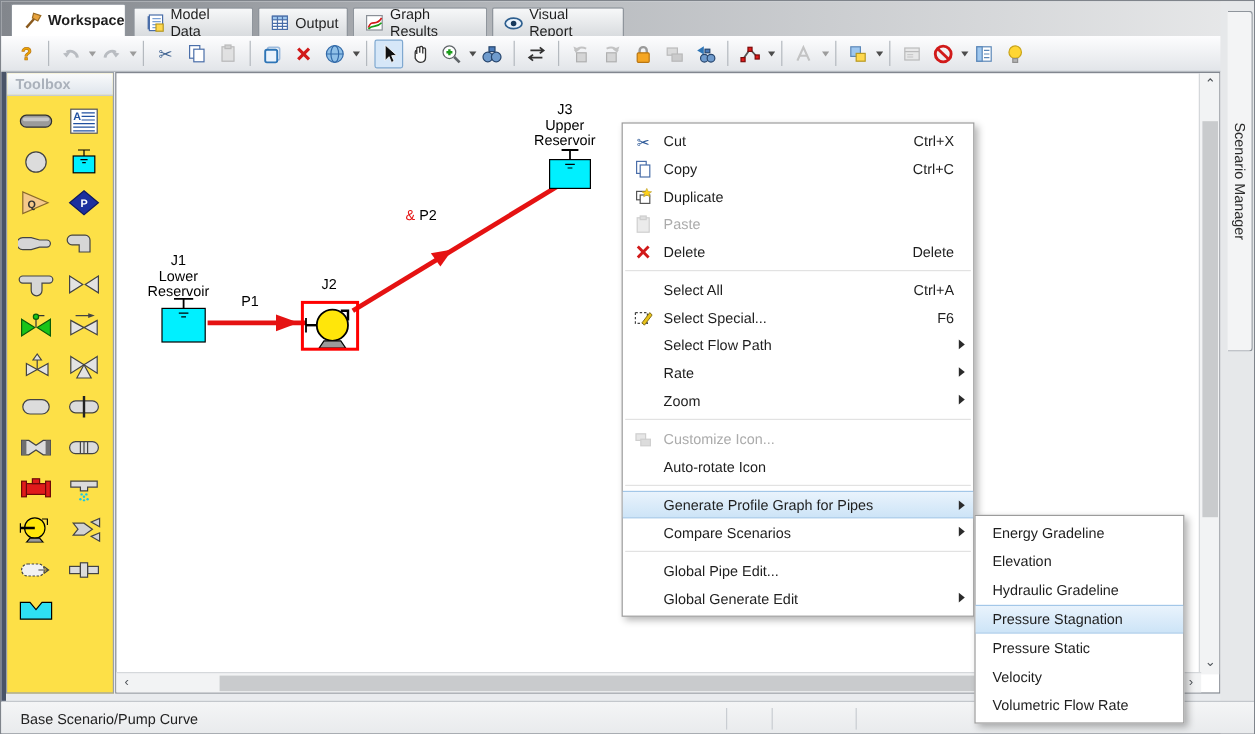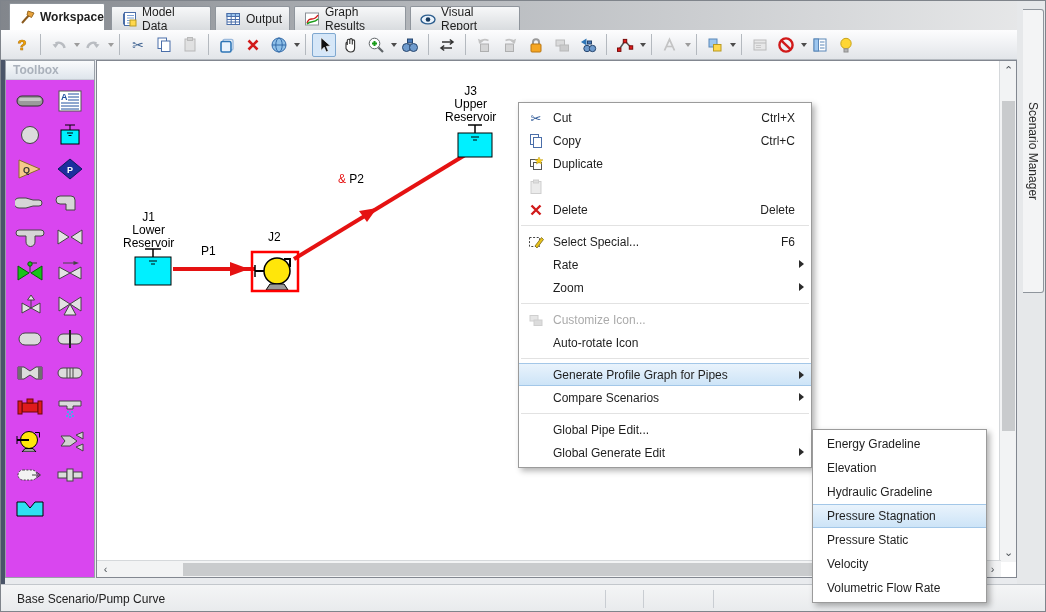--- a/index.html
+++ b/index.html
@@ -22,21 +22,21 @@
   .tbtn{height:24px;min-width:24px;display:flex;align-items:center;justify-content:center;
     border-radius:2px;margin:0 1px;}
   .tbtn.pressed{background:#d6e7f8;border:1px solid #7fa8d0;}
   .tsep{width:1px;height:21px;background:#b4b9bf;margin:0 5px;flex:0 0 1px;}
   .tcaret{width:0;height:0;border-top:4px solid #4c4c4c;border-left:3.5px solid transparent;
     border-right:3.5px solid transparent;margin-left:2px;}
   .tcaret.dim{border-top-color:#9c9c9c;}
   
   #leftedge{position:absolute;left:0;top:59px;width:4px;height:525px;background:#4a5468;}
   #toolbox{position:absolute;left:4px;top:59px;width:90px;height:518px;
-    background:#d946ef;border:1px solid #9aa0a8;}
+    background:#fde047;border:1px solid #9aa0a8;}
   .tbx-header{height:19px;line-height:19px;padding-left:7px;font-weight:bold;color:#aab1bb;
     background:linear-gradient(#fafbfc,#dfe5ec);border-bottom:1px solid #c6ccd4;}
   .tbx-grid{display:grid;grid-template-columns:1fr 1fr;row-gap:8px;padding:8px 4px;}
   .tbx-item{width:38px;height:26px;display:flex;align-items:center;justify-content:center;margin:0 auto;}
   #canvas{position:absolute;left:95px;top:59px;width:921px;height:518px;background:#fff;
     border:1px solid #828790;}
   .lbl{position:absolute;white-space:pre;line-height:13px;font-size:12px;color:#000;text-align:center;}
   .lbl .pfx{color:#e51212;}
   
   #vscroll{position:absolute;right:0;top:0;width:17px;height:501px;background:#f2f3f4;border-left:1px solid #d5d8db;}
@@ -608,40 +608,51 @@
         </span>
         <span class="lb">Duplicate</span>
       </div>
       <div class="mi dis">
         <span class="ic" style="opacity: 0.55;">
           <svg width="16" height="16">
             <rect x="3" y="2.5" width="10" height="12" fill="#dcdcdc" stroke="#a7a7a7"></rect>
             <rect x="5.5" y="1" width="5" height="3" fill="#c4c4c4" stroke="#a7a7a7"></rect>
           </svg>
         </span>
+        <span class="lb">Paste</span>
       </div>
       <div class="mi">
         <span class="ic">
           <svg width="16" height="16">
             <path d="M3.5,3.5 L12.5,12.5 M12.5,3.5 L3.5,12.5" stroke="#d11a1a" stroke-width="2.4"></path>
           </svg>
         </span>
         <span class="lb">Delete</span>
         <span class="sc">Delete</span>
       </div>
       <div class="msep"></div>
+      <div class="mi">
+        <span class="ic"></span>
+        <span class="lb">Select All</span>
+        <span class="sc">Ctrl+A</span>
+      </div>
       <div class="mi">
         <span class="ic">
           <svg width="16" height="16">
             <rect x="1.5" y="3.5" width="10" height="9" fill="#fff" stroke="#444" stroke-dasharray="2,1.6"></rect>
             <path d="M7,12 L13.5,3.5 L15.5,5.5 L9,14 Z" fill="#e8c21a" stroke="#7a6716" stroke-width="0.8"></path>
           </svg>
         </span>
         <span class="lb">Select Special...</span>
         <span class="sc">F6</span>
+      </div>
+      <div class="mi">
+        <span class="ic"></span>
+        <span class="lb">Select Flow Path</span>
+        <span class="ar"></span>
       </div>
       <div class="mi">
         <span class="ic"></span>
         <span class="lb">Rate</span>
         <span class="ar"></span>
       </div>
       <div class="mi">
         <span class="ic"></span>
         <span class="lb">Zoom</span>
         <span class="ar"></span>

